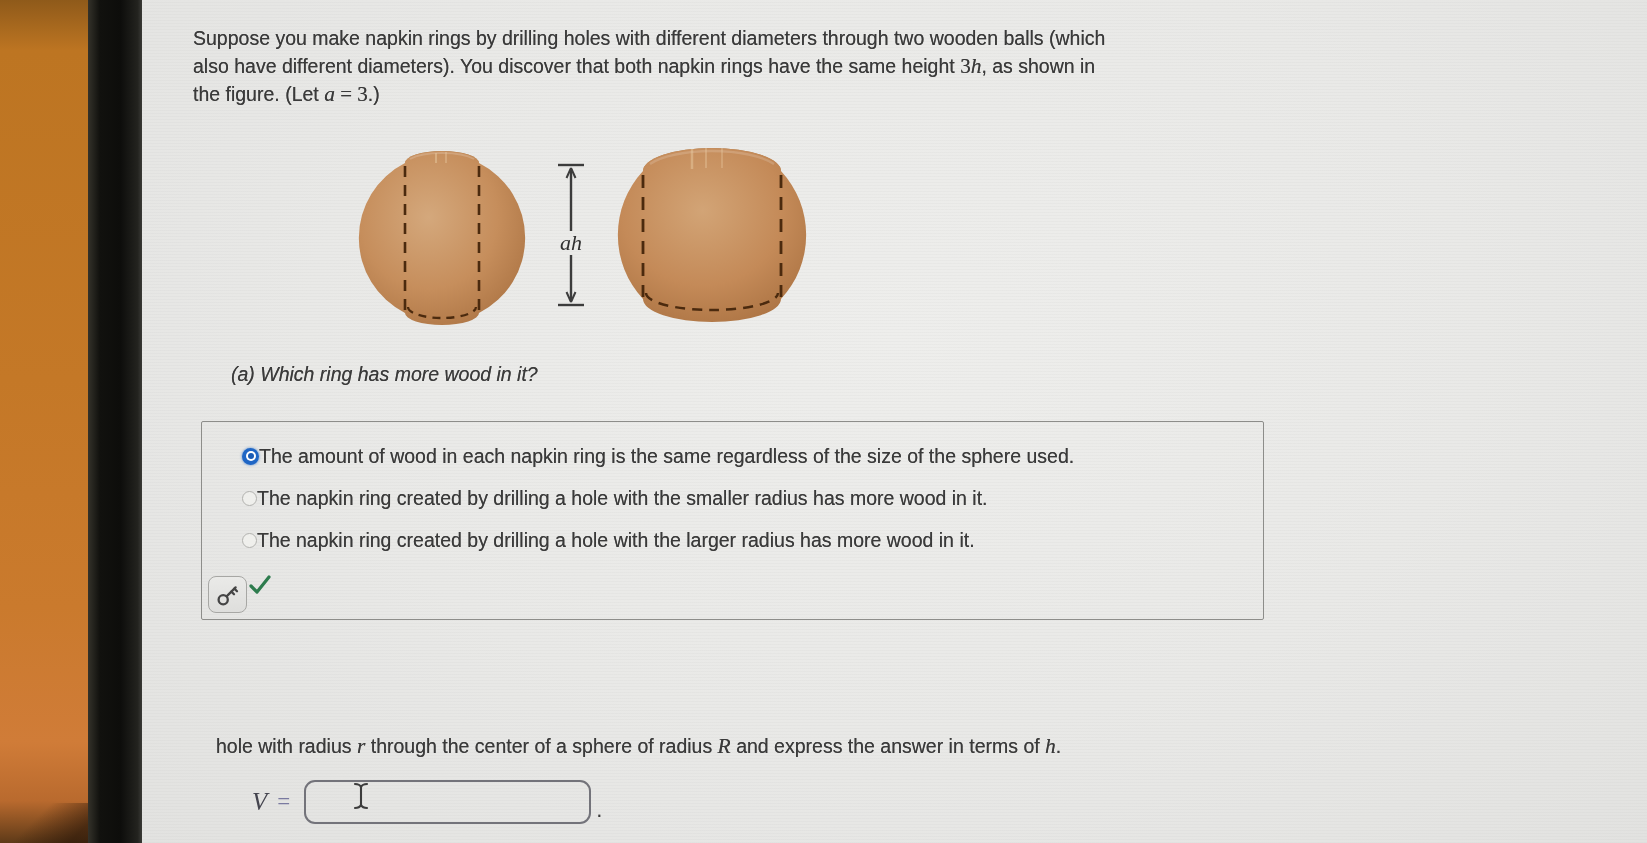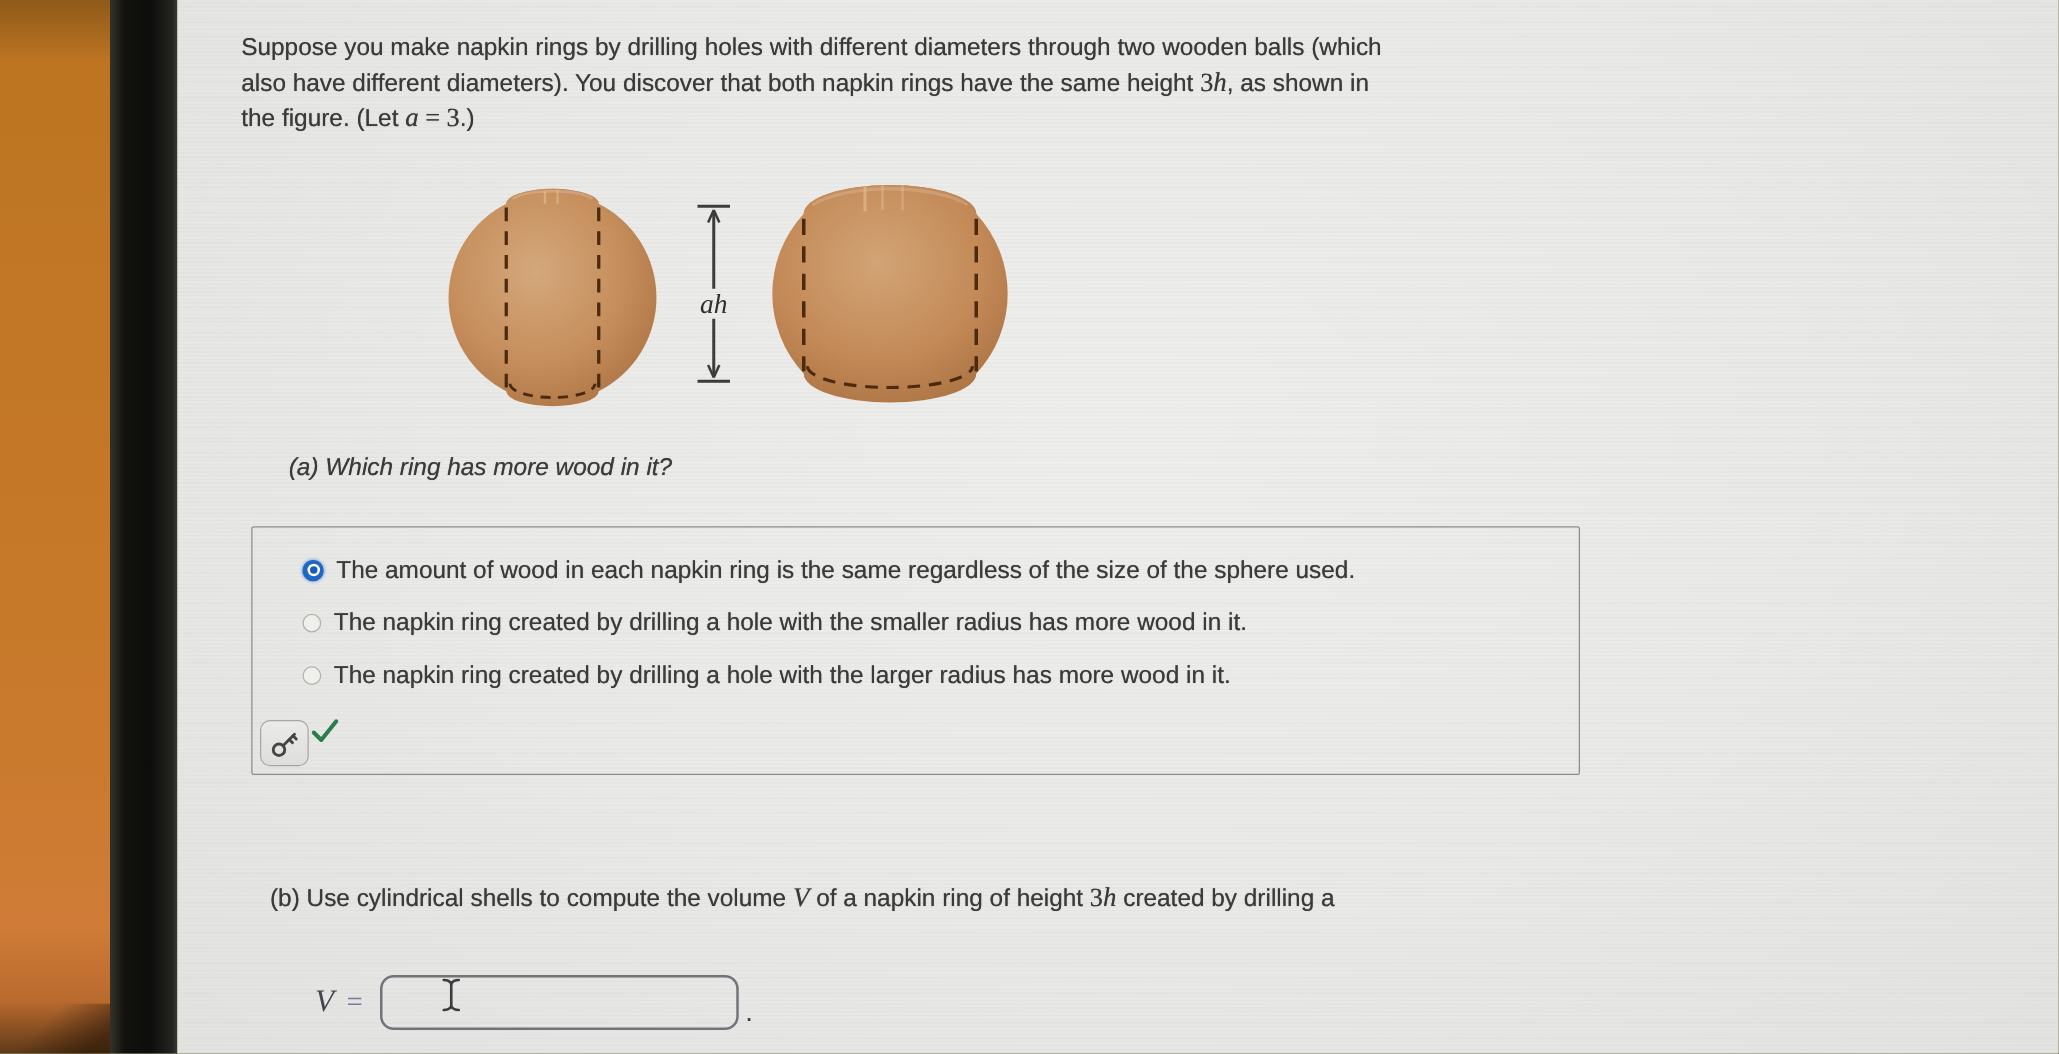--- a/index.html
+++ b/index.html
@@ -1,17 +1,17 @@
 <!DOCTYPE html>
 <html><head>
 <meta charset="utf-8">
 <style>
   html,body{margin:0;padding:0;background:#000;}
   .stage{position:relative;width:1647px;height:843px;overflow:hidden;
-         font-family:"Liberation Sans",sans-serif;background:#fef9c3;}
+         font-family:"Liberation Sans",sans-serif;background:#bef264;}
 
   
   .wallpaper{position:absolute;left:0;top:0;width:88px;height:843px;
     background:linear-gradient(180deg,#8f5a1a 0%,#bd7522 6%,#c47827 45%,#ca7a2d 72%,#d07c38 88%,#b96a2e 95%,#5e3a18 100%);}
   .wallpaper::after{content:"";position:absolute;left:0;bottom:0;width:100%;height:40px;
     background:linear-gradient(135deg,transparent 40%,rgba(30,15,5,.55) 85%);}
   .bezel{position:absolute;left:88px;top:0;width:54px;height:843px;
     background:linear-gradient(90deg,#34322a 0%,#11110e 22%,#0d0d0b 60%,#23231f 92%,#3a3a36 100%);}
 
   
@@ -24,21 +24,21 @@
        text-shadow:0 0 .6px rgba(58,58,58,.75);}
   .mathv{font-family:"Liberation Serif",serif;font-style:italic;font-size:21.5px;}
   .mathn{font-family:"Liberation Serif",serif;font-style:normal;font-size:21px;}
 
   
   .fig{position:absolute;left:340px;top:135px;}
 
   
   .panel{position:absolute;left:201px;top:421px;width:1061px;height:197px;
          border:1.5px solid #8d8d8a;border-radius:2px;}
-  .opt-row{position:absolute;left:242px;display:flex;align-items:center;gap:10px;height:28px;cursor:default;}
+  .opt-row{position:absolute;left:242px;display:flex;align-items:center;height:28px;cursor:default;}
   .radio{width:15px;height:15px;border-radius:50%;border:1.5px solid #b2b2af;background:#efefec;
          box-sizing:border-box;flex:0 0 auto;position:relative;}
   .radio.selected{width:17px;height:17px;border:none;background:#1f66c5;
          box-shadow:0 0 2px 1px rgba(31,102,197,.35);}
   .radio.selected::before{content:"";position:absolute;left:3.5px;top:3.5px;width:10px;height:10px;
          border-radius:50%;background:#fff;}
   .radio.selected::after{content:"";position:absolute;left:5.5px;top:5.5px;width:6px;height:6px;
          border-radius:50%;background:#1b5cb5;}
   .opt-label{font-size:19.5px;color:#3a3a3a;text-shadow:0 0 .6px rgba(58,58,58,.75);}
 
@@ -157,22 +157,22 @@
         <line x1="19.4" y1="6.6" x2="22" y2="9.2"></line>
       </g>
     </svg>
   </div>
   <div class="check">
     <svg width="26" height="26" viewBox="0 0 26 26">
       <path d="M 4,14 L 10,20 L 22,5" fill="none" stroke="#2e7c4e" stroke-width="3.2" stroke-linecap="round" stroke-linejoin="round"></path>
     </svg>
   </div>
 
-  <div class="txt" style="left:216px;top:704px;">
-    <span>(b) Use cylindrical shells to compute the volume </span><span class="mathv">V</span><span> of a napkin ring of height </span><span class="mathn">3</span><span class="mathv">h</span><span> created by drilling a</span>
+  <div class="txt" style="left:216px;top:732px;">
+    <span>hole with radius </span><span class="mathv">r</span><span> through the center of a sphere of radius </span><span class="mathv">R</span><span> and express the answer in terms of </span><span class="mathv">h</span><span>.</span>
   </div>
 
   <div class="ans-row">
     <span class="ans-var">V</span>
     <span class="ans-eq">=</span>
     <input class="ans-input" type="text" value="" style="">
     <span class="ans-period">.</span>
   </div>
   <div class="ibeam">
     <svg width="18" height="30" viewBox="0 0 18 30">

